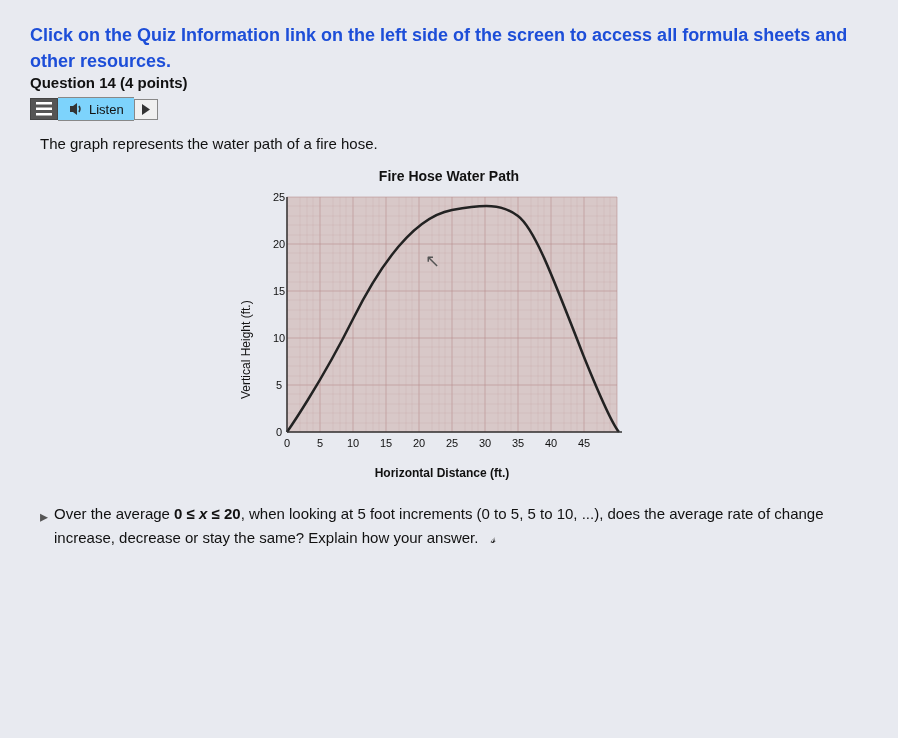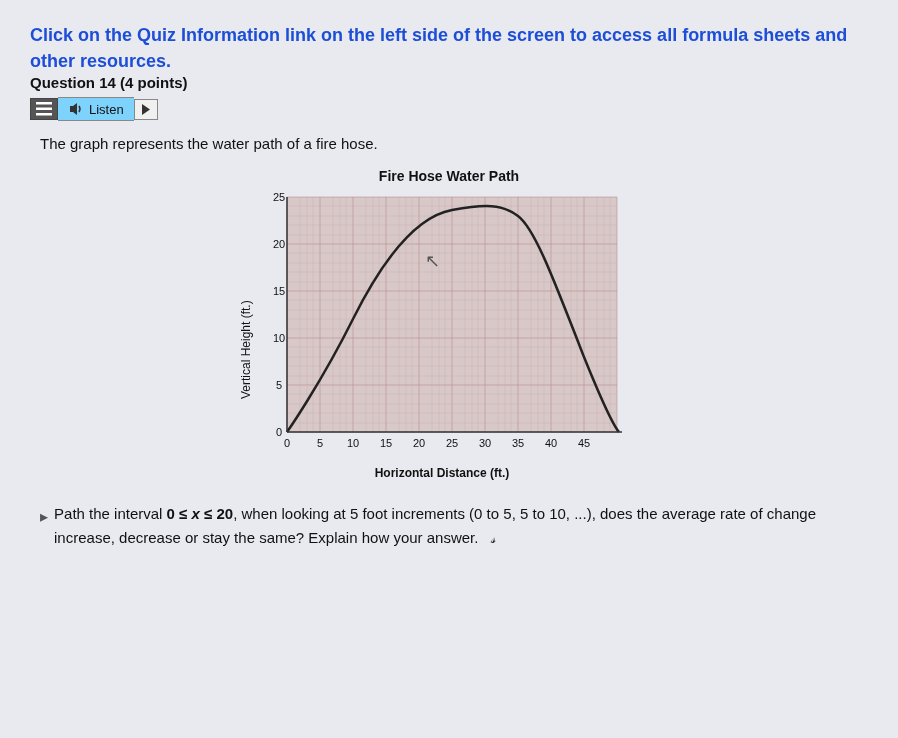--- a/index.html
+++ b/index.html
@@ -320,18 +320,18 @@
           </svg>
           <div class="x-axis-label">Horizontal Distance (ft.)</div>
         </div>
       </div>
     </div>
   </div>
 
   <div class="answer-section">
     <span class="bullet-arrow">▸</span>
     <div class="answer-text">
-      <span class="answer-text-body">Path the interval </span><span class="math-interval">0 ≤ <em>x</em> ≤ 20</span><span class="answer-text-body">, when looking at 5 foot increments (0 to 5, 5 to 10, ...), does the average rate of change increase, decrease or stay the same?  Explain how your answer.</span>
+      <span class="answer-text-body">Over the average </span><span class="math-interval">0 ≤ <em>x</em> ≤ 20</span><span class="answer-text-body">, when looking at 5 foot increments (0 to 5, 5 to 10, ...), does the average rate of change increase, decrease or stay the same?  Explain how your answer.</span>
       <span class="script-s">𝓈</span>
     </div>
   </div>
 
 </div>
 
 </body></html>

